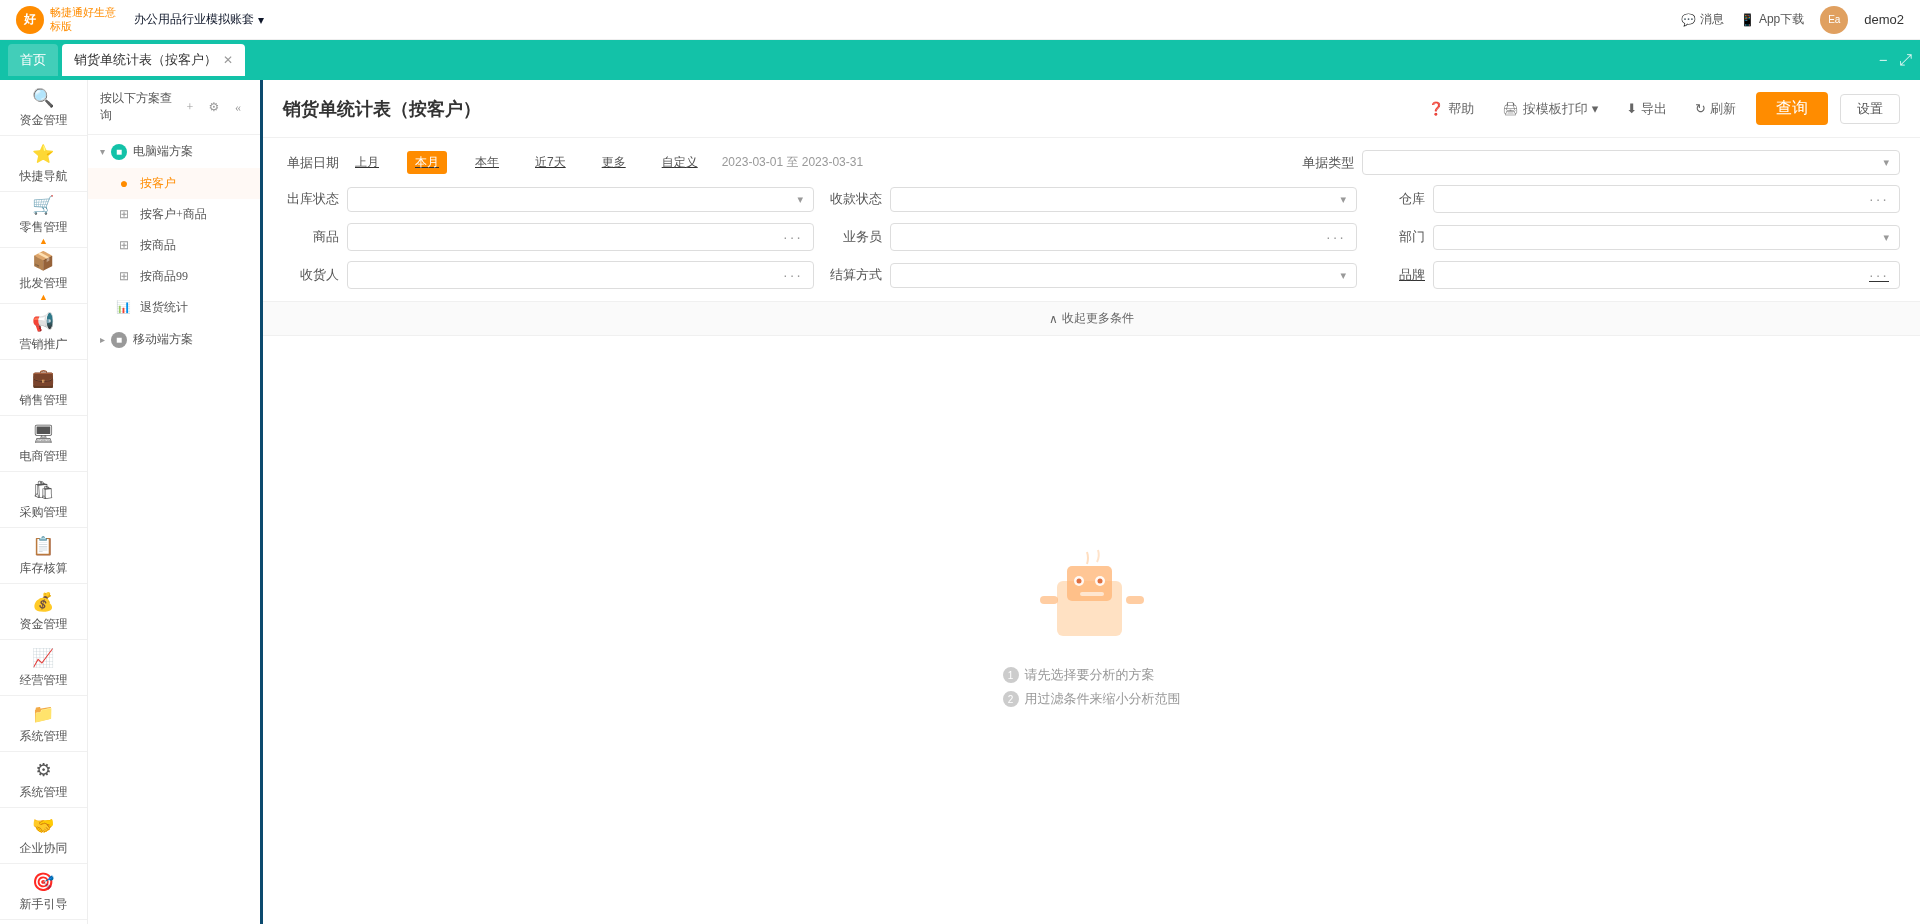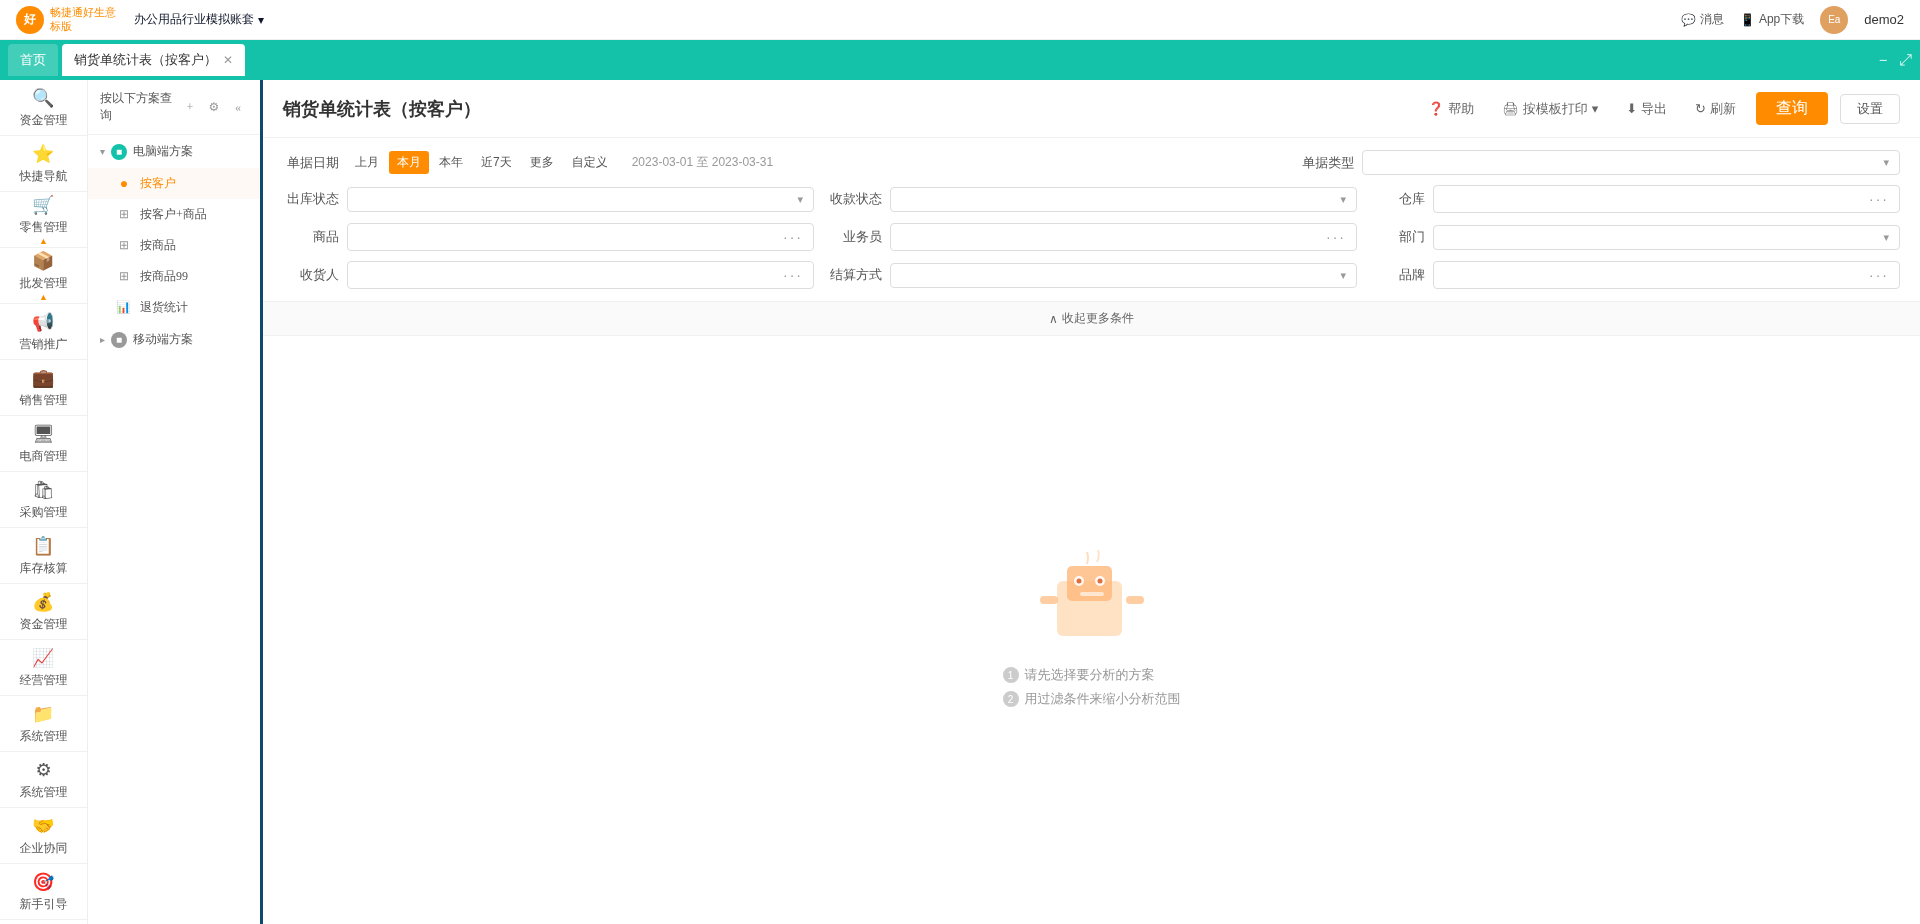--- a/index.html
+++ b/index.html
@@ -163,21 +163,21 @@
     }
     .filter-row {
       display: flex;
       align-items: center;
       gap: 12px;
       margin-bottom: 10px;
     }
     .filter-row:last-child { margin-bottom: 0; }
     .filter-label { font-size: 13px; color: #555; white-space: nowrap; min-width: 56px; text-align: right; }
 
-    .date-tabs { display: flex; align-items: flex-start; gap: 2px; flex-shrink: 0; }
+    .date-tabs { display: flex; align-items: flex-start; gap: 20px; flex-shrink: 0; text-decoration: underline; }
     .date-tab {
       padding: 3px 8px; font-size: 12px; cursor: pointer;
       color: #555; border-radius: 3px;
     }
     .date-tab.active { background: #ff8c00; color: #fff; border-radius: 3px; }
     .date-range { font-size: 12px; color: #999; margin-left: 8px; }
 
     .select-box {
       display: flex; align-items: center; justify-content: space-between;
       border: 1px solid #ddd; border-radius: 4px; padding: 5px 10px;
@@ -513,21 +513,21 @@
               <span class="select-dots">···</span>
             </div>
           </div>
           <div class="filter-item" style="flex: 1;">
             <span class="filter-label">结算方式</span>
             <div class="select-box">
               <span></span>
               <span class="select-arrow chevron-down"></span>
             </div>
           </div>
-          <div class="filter-item" style="flex: 1;">
+          <div class="filter-item" style="flex: 1; text-decoration: underline;">
             <span class="filter-label">品牌</span>
             <div class="select-box">
               <span></span>
               <span class="select-dots">···</span>
             </div>
           </div>
         </div>
 
       </div>
 

